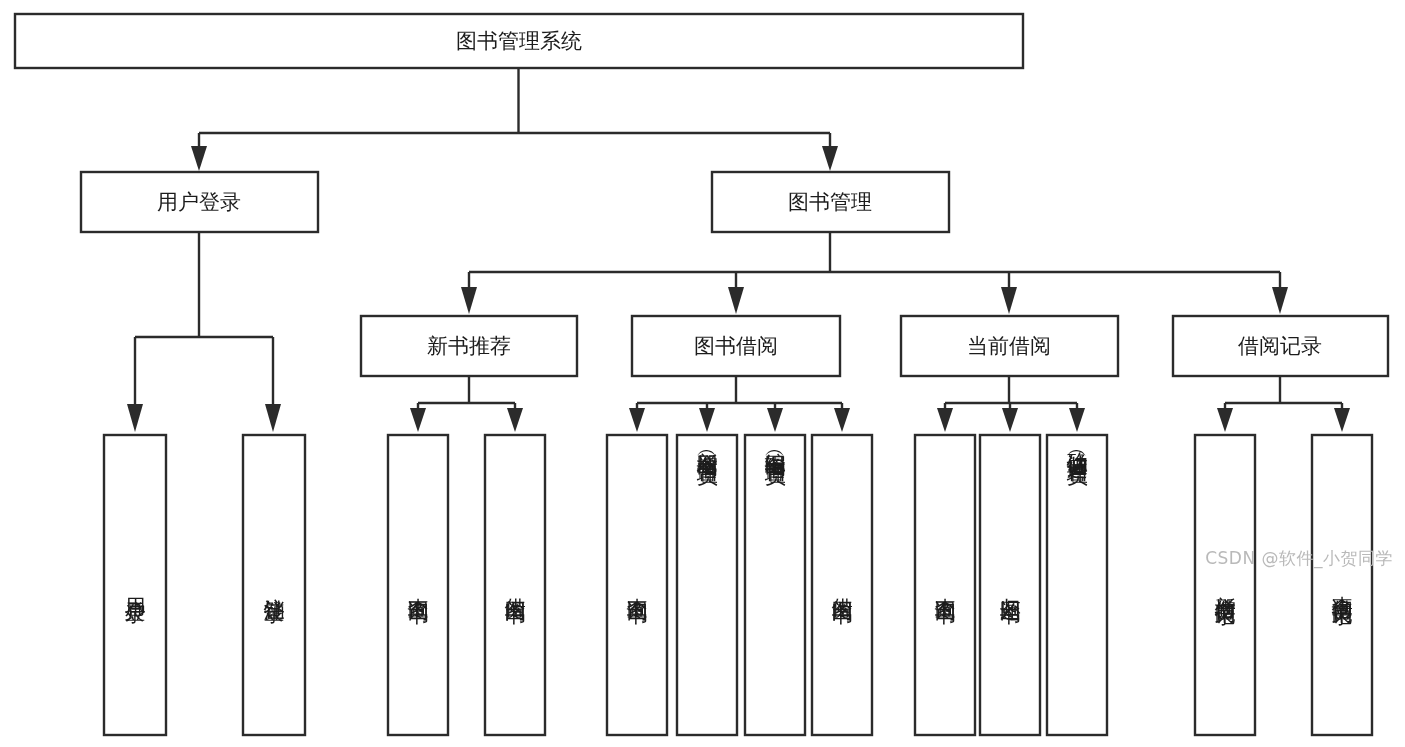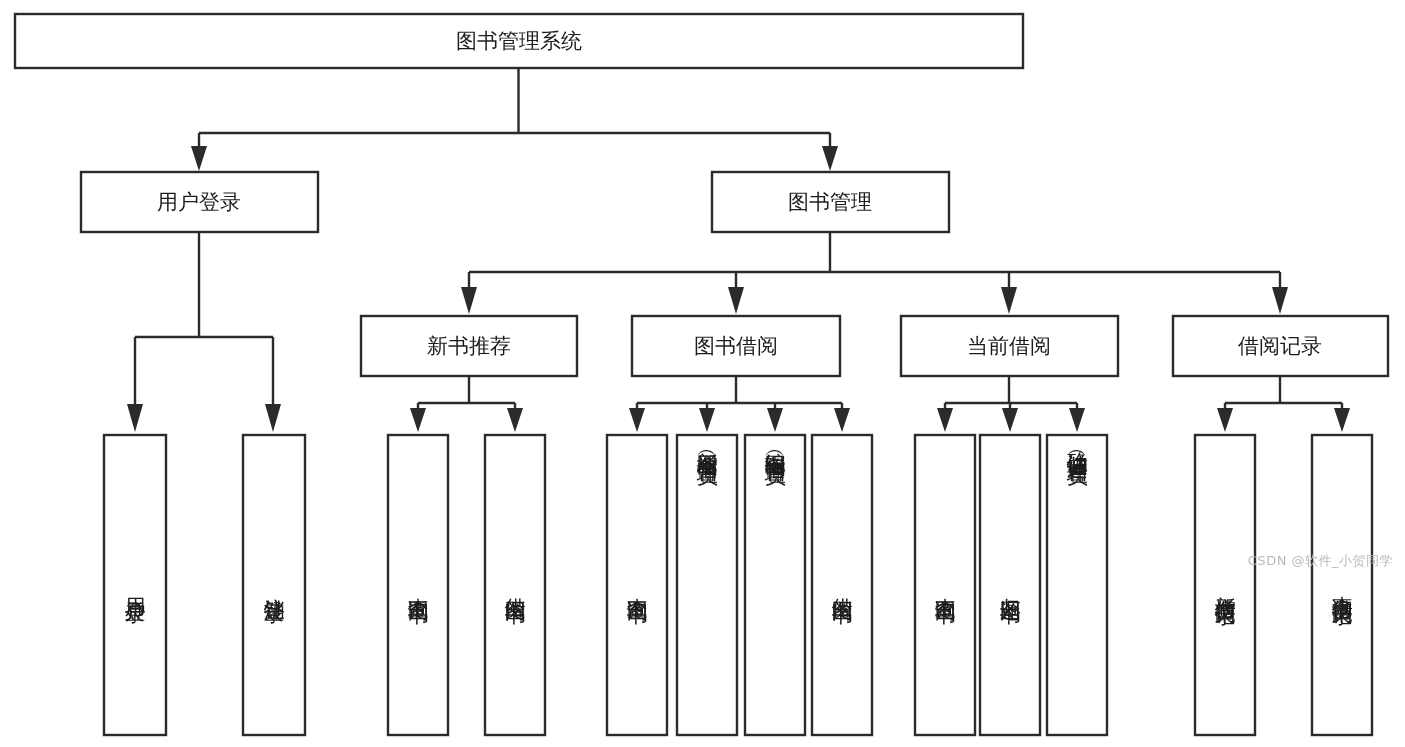--- a/index.html
+++ b/index.html
@@ -66,21 +66,21 @@
     letter-spacing: 2px;
     color: #1c1c1c;
     white-space: nowrap;
     text-align: center;
   }
   .watermark {
     position: absolute;
     right: 12px;
     bottom: 6px;
     font-family: "DejaVu Sans", "Liberation Sans", sans-serif;
-    font-size: 13px;
+    font-size: 17px;
     color: #b9b9b9;
     letter-spacing: 0.5px;
     user-select: none;
   }
 </style>
 </head>
 <body>
 
 <div id="diagram-root">
 

